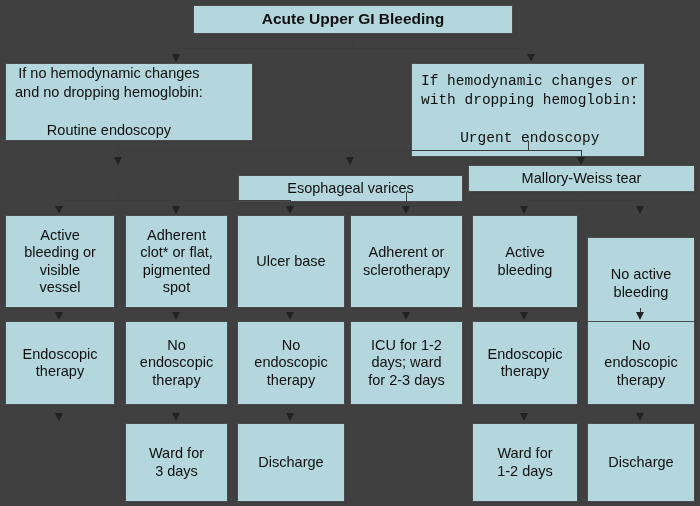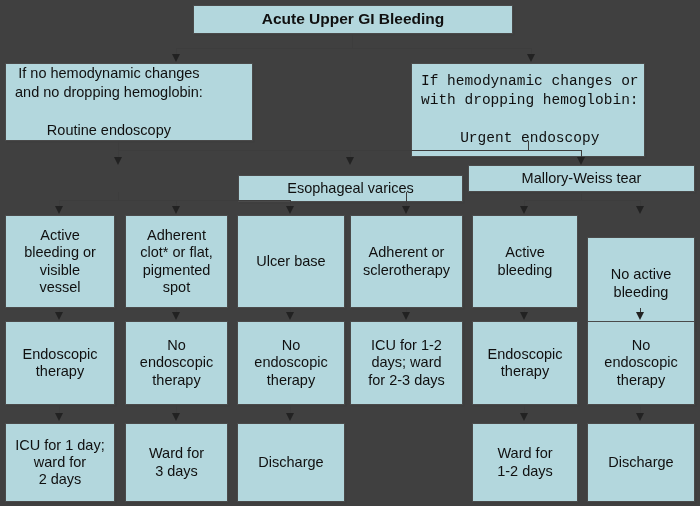--- a/index.html
+++ b/index.html
@@ -168,23 +168,20 @@
   <div class="arrowhead" style="left:55px; top:413px;"></div>
   <div class="vline" style="left:176px; top:405px; height:10px;"></div>
   <div class="arrowhead" style="left:172px; top:413px;"></div>
   <div class="vline" style="left:290px; top:405px; height:10px;"></div>
   <div class="arrowhead" style="left:286px; top:413px;"></div>
   <div class="vline" style="left:524px; top:405px; height:10px;"></div>
   <div class="arrowhead" style="left:520px; top:413px;"></div>
   <div class="vline" style="left:640px; top:405px; height:10px;"></div>
   <div class="arrowhead" style="left:636px; top:413px;"></div>
 
-  <div class="node" style="left:5px; top:423px; width:110px; height:79px;">ICU for 1 day;
-ward for
-2 days</div>
   <div class="node" style="left:125px; top:423px; width:103px; height:79px;">Ward for
 3 days</div>
   <div class="node" style="left:237px; top:423px; width:108px; height:79px;">Discharge</div>
   <div class="node" style="left:472px; top:423px; width:106px; height:79px;">Ward for
 1-2 days</div>
   <div class="node" style="left:587px; top:423px; width:108px; height:79px;">Discharge</div>
 
 </div>
 
 </body></html>

